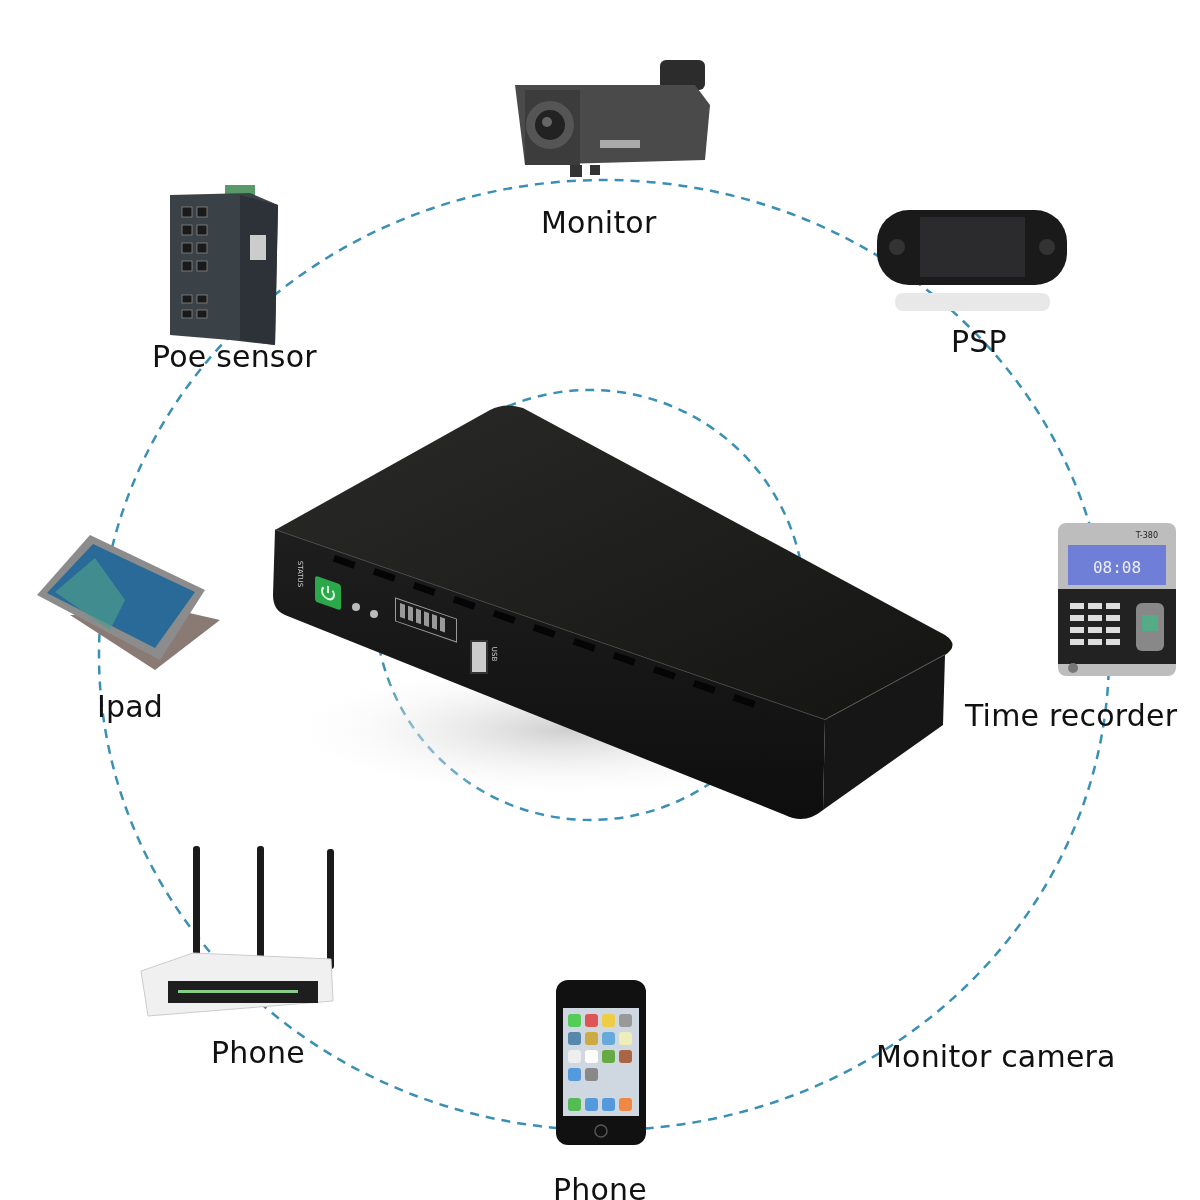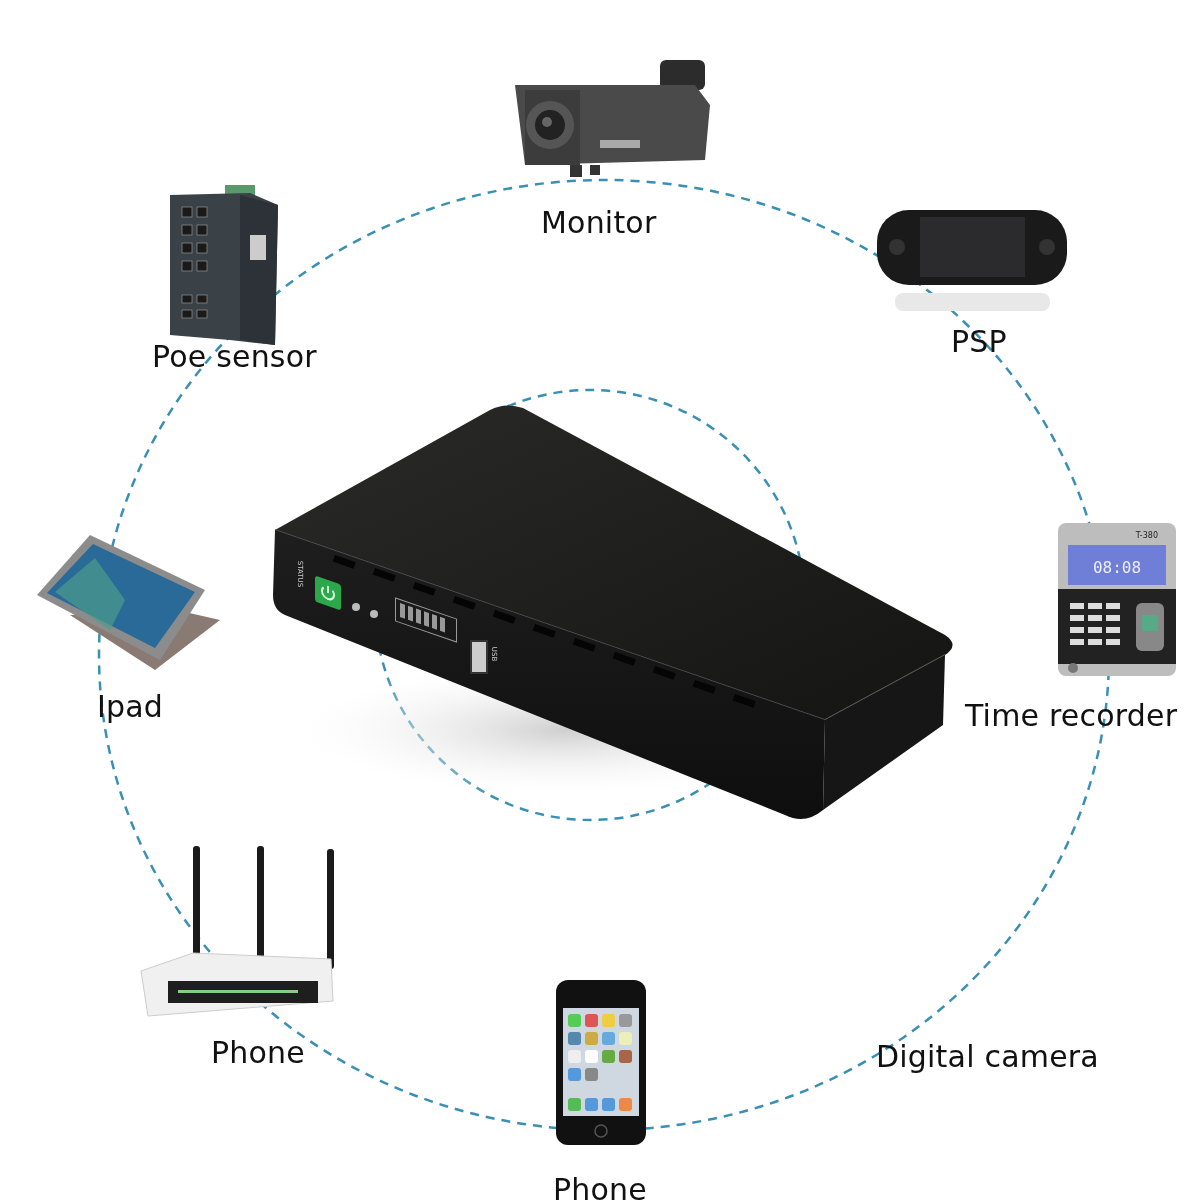--- a/index.html
+++ b/index.html
@@ -131,21 +131,21 @@
           <rect x="30" y="116" width="14" height="6"></rect>
           <rect x="48" y="116" width="14" height="6"></rect>
       </g>
       <rect x="78" y="80" width="28" height="48" rx="6" fill="#888"></rect>
       <rect x="84" y="92" width="16" height="16" fill="#5a8"></rect>
       <circle cx="15" cy="145" r="5" fill="#777"></circle>
     </svg>
   </div>
   <div class="label" style="left:965px;top:686px;">Time recorder</div>
 
-  <div class="label" style="left:876px;top:1027px;">Digital camera</div>
+  <div class="label" style="left:876px;top:1027px;">Monitor camera</div>
 
   <div class="node" style="left:556px;top:965px;">
     <svg width="92" height="170" viewBox="0 0 92 170">
       <rect x="0" y="0" width="90" height="165" rx="12" fill="#111"></rect>
       <rect x="7" y="28" width="76" height="108" fill="#cfd8e0"></rect>
       <g>
         <rect x="12" y="34" width="13" height="13" rx="3" fill="#5c5"></rect>
         <rect x="29" y="34" width="13" height="13" rx="3" fill="#d55"></rect>
         <rect x="46" y="34" width="13" height="13" rx="3" fill="#ec4"></rect>
         <rect x="63" y="34" width="13" height="13" rx="3" fill="#999"></rect>

